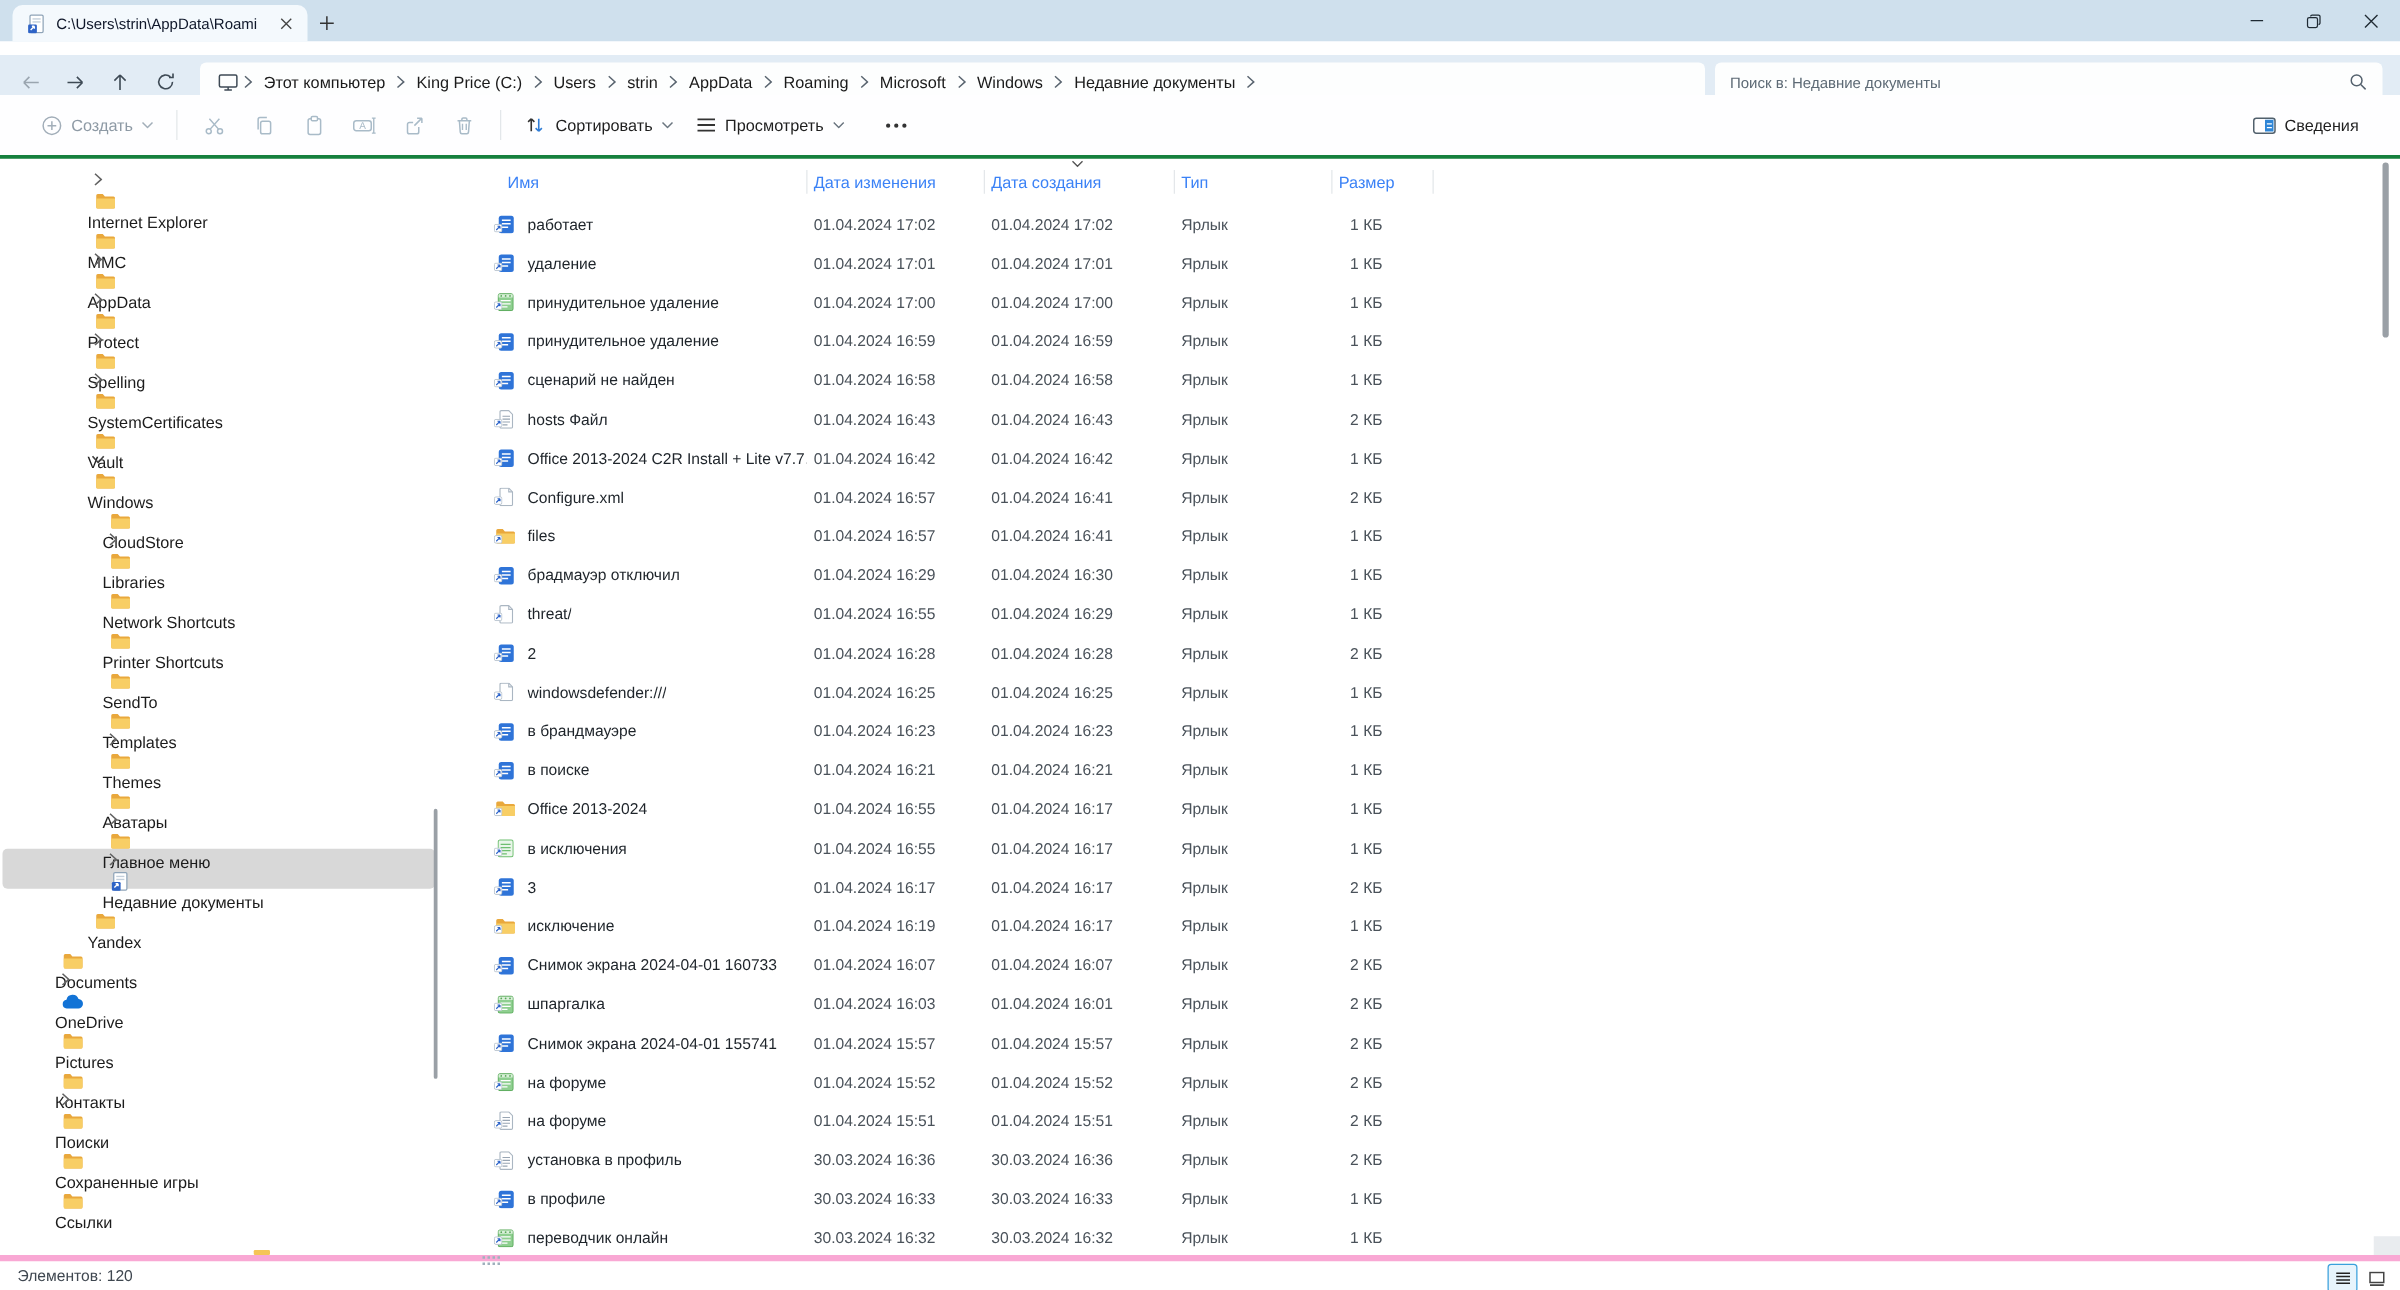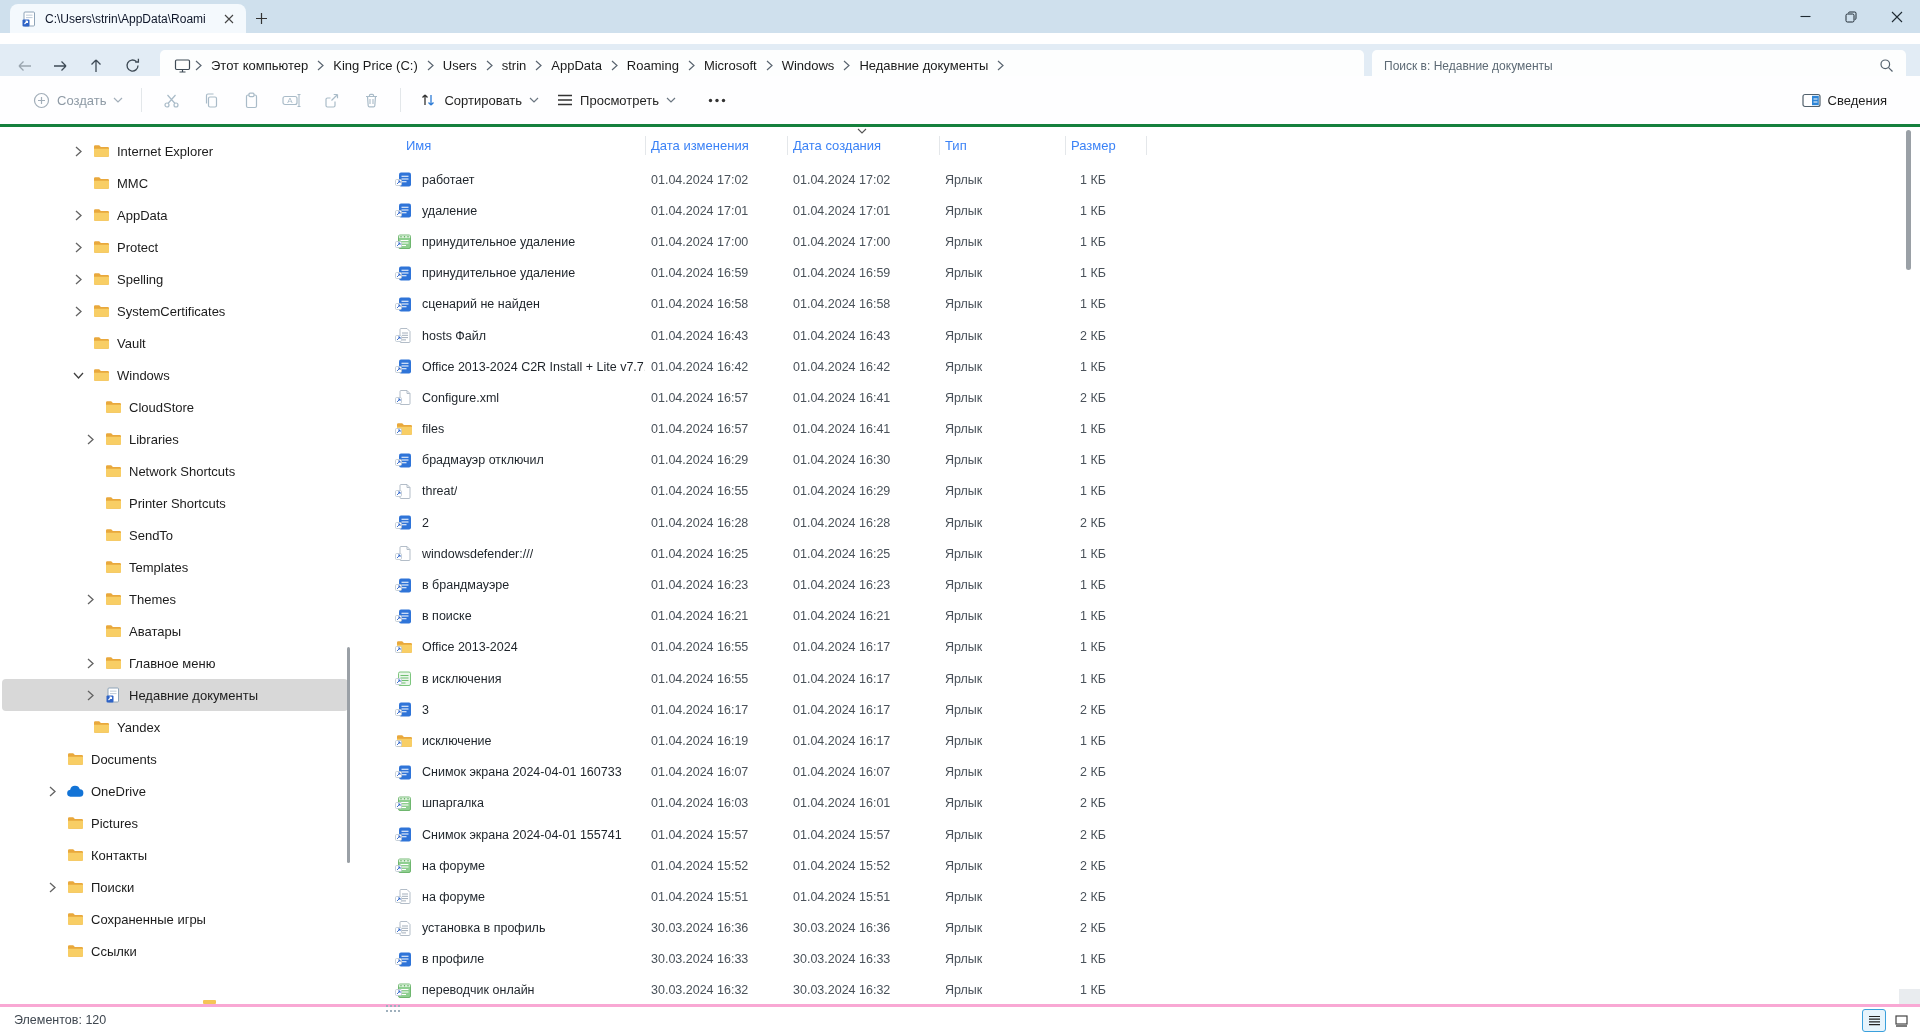--- a/index.html
+++ b/index.html
@@ -30,21 +30,21 @@
   .toolbar { position:absolute; left:0; top:76px; width:1920px; height:51px; background:#fefeff; border-bottom:3px solid #15803d; display:flex; align-items:center; padding:0 24px; }
   .tbtn { display:flex; align-items:center; gap:7px; padding:7px 9px; border-radius:5px; font-size:13px; white-space:nowrap; }
   .tbtn.gray { color:#8e9aa5; }
   .tbtn.dark { color:#1f1f1f; }
   .ticon-btn { width:40px; height:34px; display:flex; align-items:center; justify-content:center; border-radius:5px; }
   .tsep { width:1px; height:24px; background:#e3e7ea; margin:0 9px; }
   .toolbar-right { margin-left:auto; display:flex; align-items:center; }
 
   
   .sidebar { position:absolute; left:0; top:127px; width:360px; height:877px; overflow:hidden; padding-top:8px; }
-  .srow { height:32px; display:flex; align-items:center; font-size:13px; color:#1c1c1c; border-radius:4px; margin:0 12px 0 2px; }
+  .srow { height:32px; display:flex; align-items:flex-start; font-size:13px; color:#1c1c1c; border-radius:4px; margin:0 12px 0 2px;flex-direction:column; }
   .srow.sel { background:#d8d8d8; }
   .lvl1 { padding-left:42px; }
   .lvl2 { padding-left:68px; }
   .lvl3 { padding-left:80px; }
   .lvl4 { padding-left:188px; }
   .chev-slot { width:17px; height:17px; display:inline-flex; align-items:center; justify-content:center; flex:0 0 17px; }
   .sicon { width:18px; display:inline-flex; align-items:center; justify-content:center; margin:0 7px 0 5px; flex:0 0 18px; }
   .slabel { white-space:nowrap; }
   .side-scroll-thumb { position:absolute; left:347px; top:647px; width:3px; height:216px; background:#9aa0a6; border-radius:2px; }
 
@@ -64,21 +64,21 @@
   .fname { white-space:nowrap; overflow:hidden; }
   .fcell { color:#4a525a; padding-left:6px; white-space:nowrap; }
   .fcell.size { text-align:right; padding-right:40px; color:#4a525a; }
 
   .main-scroll-thumb { position:absolute; left:1906px; top:130px; width:5px; height:140px; background:#9aa0a6; border-radius:3px; }
   .scroll-corner { position:absolute; left:1899px; top:989px; width:21px; height:15px; background:#e9ecef; }
   .folder-sliver { position:absolute; left:203px; top:1000px; width:13px; height:4px; background:#f5c457; border-radius:1px; z-index:6; }
   .file-sliver { position:absolute; left:386px; top:1005px; width:14px; height:7px; border-top:2px dotted #9fb0bd; border-bottom:2px dotted #9fb0bd; z-index:6; }
 
   
-  .statusbar { position:absolute; left:0; top:1004px; width:1920px; height:28px; background:#fff; border-top:3px solid #f9a8d4; display:flex; align-items:center; padding:0 14px; font-size:12.5px; color:#3f4750; z-index:5; }
+  .statusbar { position:absolute; left:0; top:1004px; width:1920px; height:28px; background:#fff; border-top:5px solid #f9a8d4; display:flex; align-items:center; padding:0 14px; font-size:12.5px; color:#3f4750; z-index:5; }
   .view-toggles { position:absolute; right:7px; top:2px; display:flex; gap:3px; }
   .vt { width:24px; height:23px; display:flex; align-items:center; justify-content:center; border-radius:3px; border:1px solid transparent; }
   .vt.active { border:1px solid #3aa0dc; background:#e7f4fc; }
 </style>
 </head>
 <body>
 
 <div class="win">
 
   <div class="titlebar">

